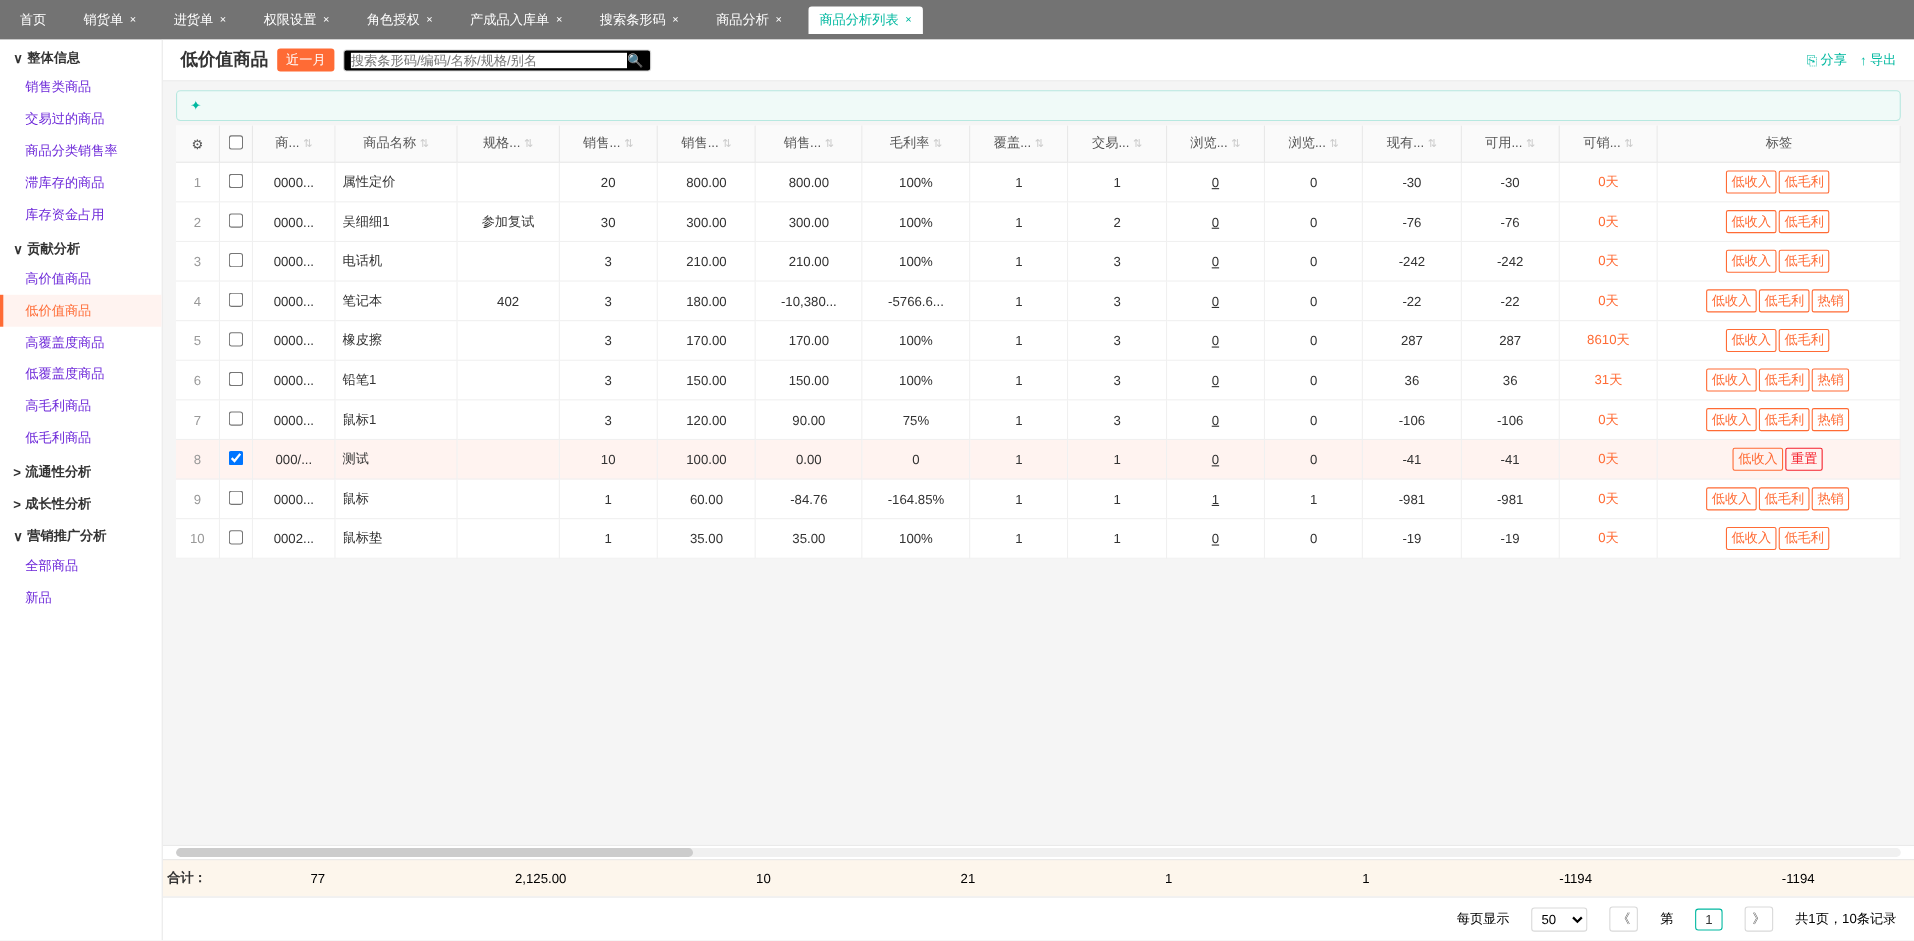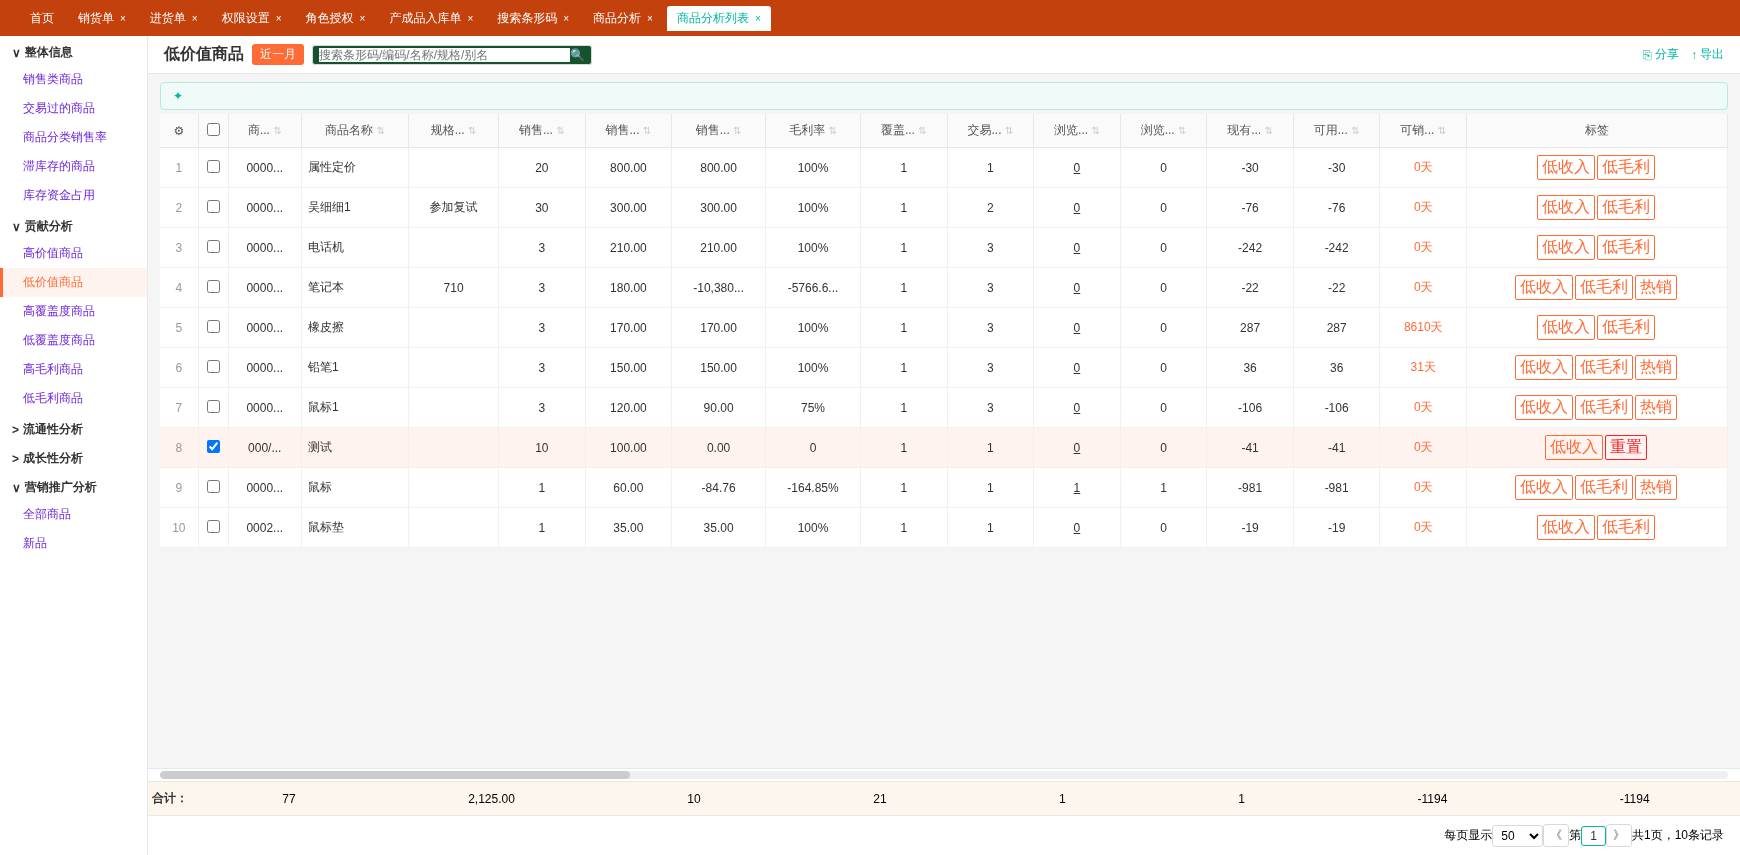--- a/index.html
+++ b/index.html
@@ -1,25 +1,25 @@
 <!DOCTYPE html>
 <html><head>
   <meta charset="utf-8">
   <style>
     * { box-sizing: border-box; margin: 0; padding: 0; font-family: 'Microsoft YaHei', Arial, sans-serif; font-size: 12px; }
     body { background: #f5f5f5; overflow-x: hidden; }
 
     
     .top-nav {
-      background: #c2410c;
+      background: #737373;
       height: 36px;
       display: flex;
       align-items: center;
-      padding: 0 20px;
-      gap: 4px;
+      padding: 0 8px;
+      gap: 14px;
     }
     .nav-item {
       color: #fff;
       padding: 4px 10px;
       cursor: pointer;
       border-radius: 3px 3px 0 0;
       font-size: 13px;
       white-space: nowrap;
       display: flex;
       align-items: center;
@@ -92,21 +92,21 @@
       font-size: 12px;
     }
     .search-box {
       flex: 1;
       max-width: 280px;
       display: flex;
       align-items: center;
       border: 1px solid #d9d9d9;
       border-radius: 3px;
       padding: 2px 6px;
-      background: #14532d;
+      background: #000000;
     }
     .search-box input {
       border: none;
       outline: none;
       flex: 1;
       font-size: 12px;
       color: #999;
     }
     .header-right {
       margin-left: auto;
@@ -174,21 +174,21 @@
       border-bottom: 1px solid #f0f0f0;
       border-right: 1px solid #f0f0f0;
       color: #333;
     }
     tbody tr.highlighted { background: #fff3f0; }
 
     .tag {
       display: inline-block;
       padding: 1px 4px;
       border-radius: 2px;
-      font-size: 16px;
+      font-size: 12px;
       margin-right: 2px;
     }
     .tag-orange { color: #ff6b35; border: 1px solid #ff6b35; }
     .tag-red { color: #f5222d; border: 1px solid #f5222d; }
 
     .day-orange { color: #ff6b35; }
     .underline { text-decoration: underline; cursor: pointer; }
 
     
     .footer-summary {
@@ -202,21 +202,21 @@
     .footer-label { color: #333; font-weight: bold; }
 
     
     .pagination {
       background: #fff;
       border-top: 1px solid #e8e8e8;
       padding: 8px 16px;
       display: flex;
       align-items: center;
       justify-content: flex-end;
-      gap: 0;
+      gap: 20px;
     }
     .page-size-select {
       border: 1px solid #d9d9d9;
       border-radius: 3px;
       padding: 2px 4px;
       background: #fff;
     }
     .page-btn {
       border: 1px solid #d9d9d9;
       background: #fff;
@@ -445,21 +445,21 @@
       <td>-242</td>
       <td>-242</td>
       <td><span class="day-orange">0天</span></td>
       <td><span class="tag tag-orange">低收入</span><span class="tag tag-orange">低毛利</span></td>
     </tr>
             <tr>
       <td style="color:#999;">4</td>
       <td class="checkbox-cell"><input type="checkbox" style=""></td>
       <td>0000...</td>
       <td style="text-align:left;">笔记本</td>
-      <td>710</td>
+      <td>402</td>
       <td>3</td>
       <td>180.00</td>
       <td>-10,380...</td>
       <td>-5766.6...</td>
       <td>1</td>
       <td>3</td>
       <td><span class="underline">0</span></td>
       <td>0</td>
       <td>-22</td>
       <td>-22</td>

